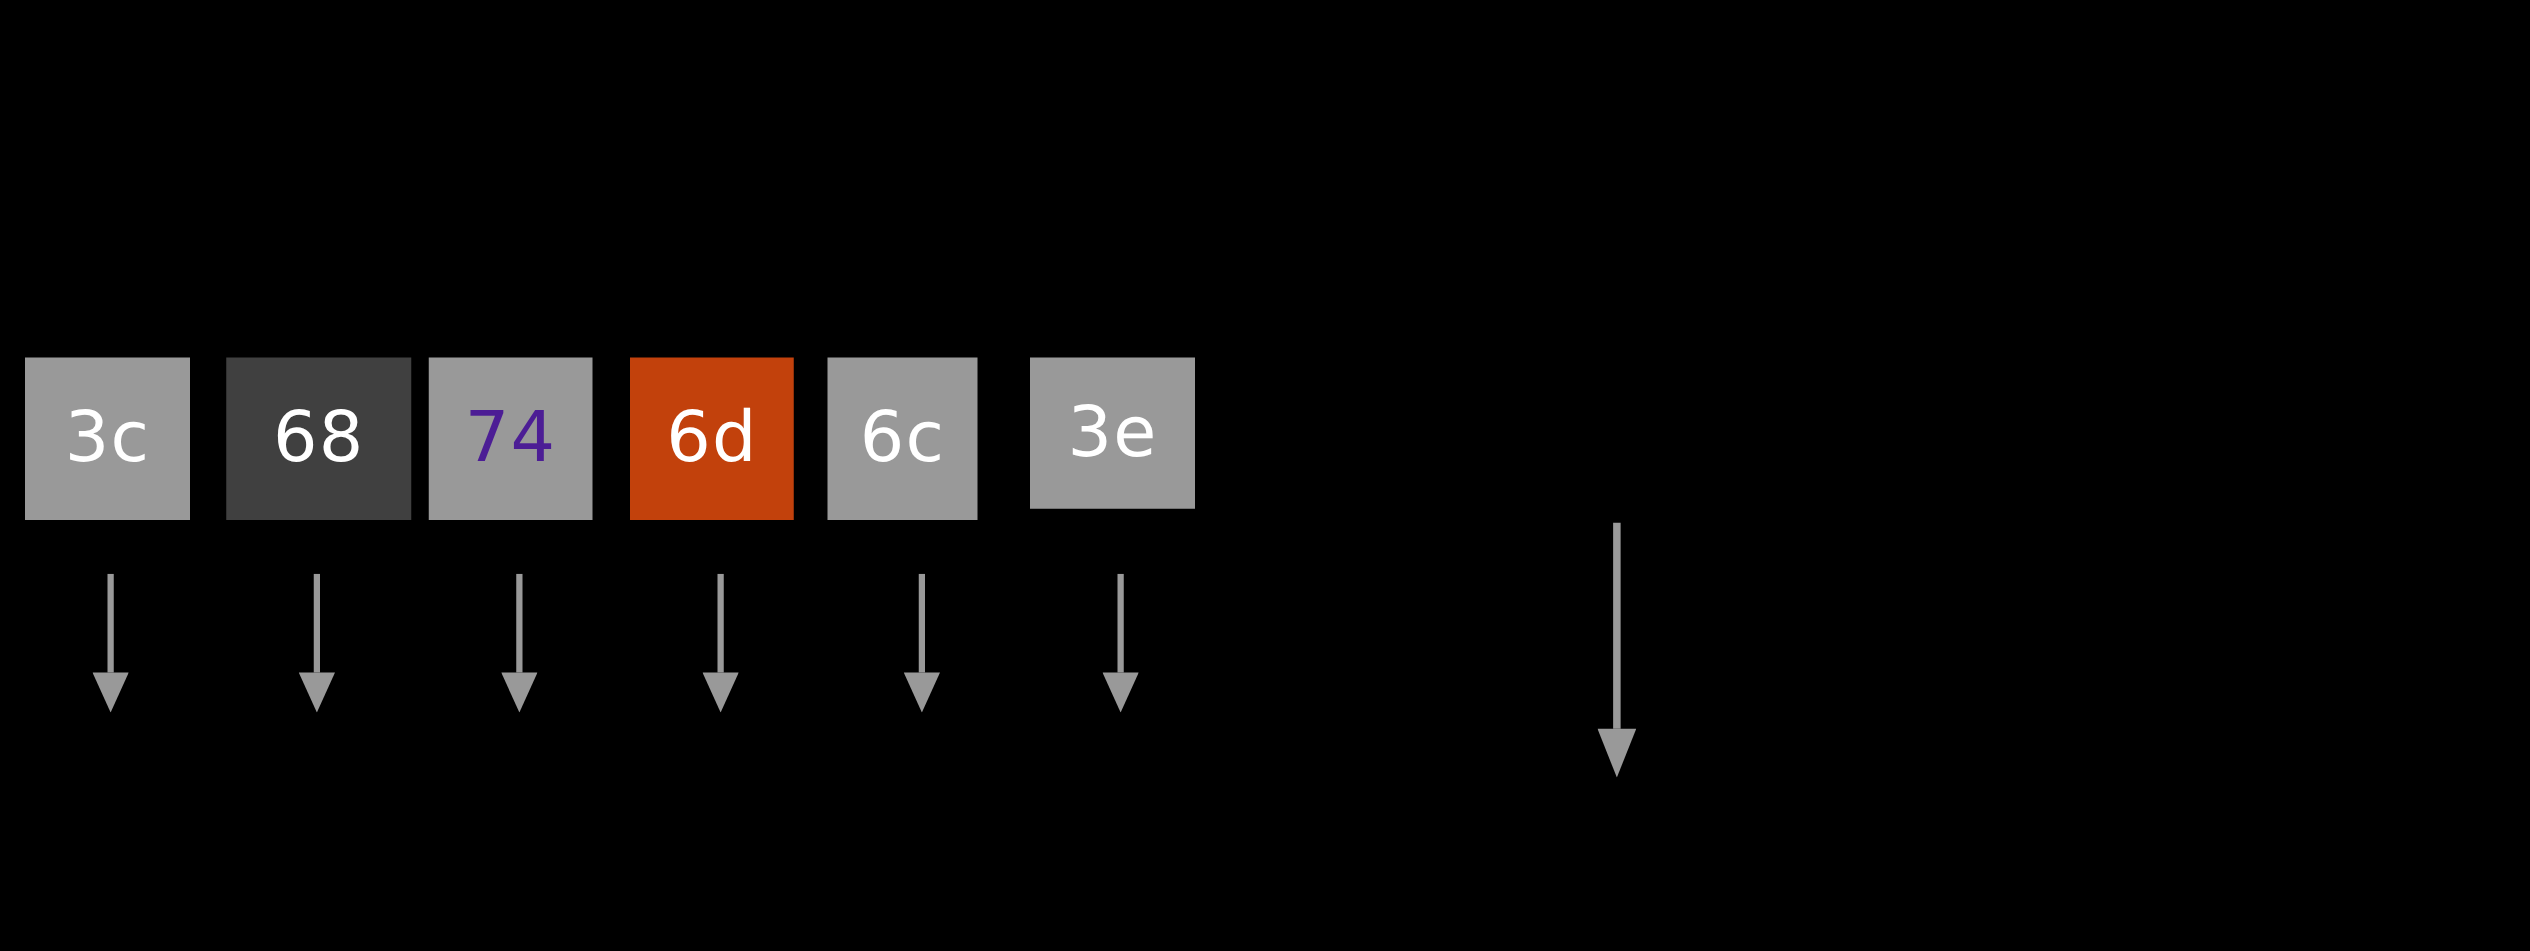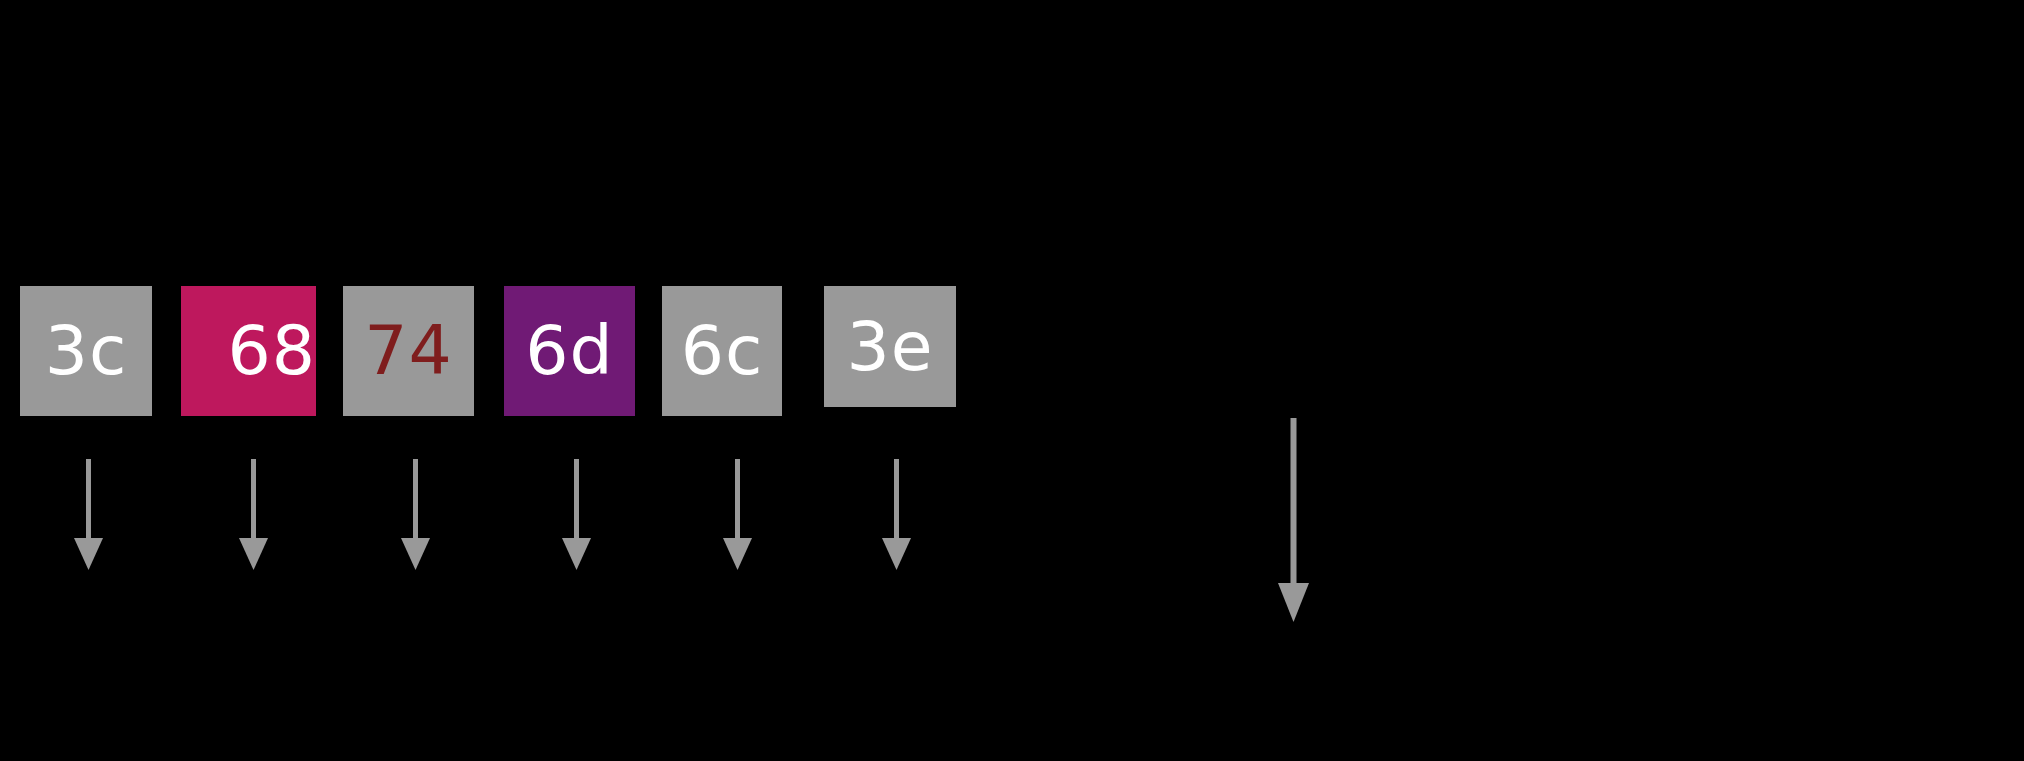--- a/index.html
+++ b/index.html
@@ -19,21 +19,21 @@
     position: absolute;
     background: #999999;
     display: flex;
     align-items: center;
     justify-content: center;
     box-sizing: border-box;
   }
   .byte-label {
     color: #ffffff;
     font-family: "DejaVu Sans", "Liberation Sans", sans-serif;
-    font-size: 68px;
+    font-size: 56px;
     line-height: 1;
     letter-spacing: 1px;
     font-weight: 400;
     white-space: nowrap;
     user-select: none;
   }
   .arrow {
     position: absolute;
     overflow: visible;
   }
@@ -43,27 +43,27 @@
 </style>
 </head>
 <body>
 
 <div id="stage">
 
   <div id="byte-row">
       <div class="byte-cell" style="left: 20px; top: 286px; width: 132px; height: 130px; background: rgb(153, 153, 153);">
         <span class="byte-label" style="color: rgb(255, 255, 255);">3c</span>
       </div>
-      <div class="byte-cell" style="left: 181px; top: 286px; width: 135px; height: 130px; background: #be185d; justify-content: flex-end;">
+      <div class="byte-cell" style="left: 181px; top: 286px; width: 148px; height: 130px; background: #404040;">
         <span class="byte-label" style="color: rgb(255, 255, 255);">68</span>
       </div>
       <div class="byte-cell" style="left: 343px; top: 286px; width: 131px; height: 130px; background: rgb(153, 153, 153);">
-        <span class="byte-label" style="color: #7f1d1d;">74</span>
+        <span class="byte-label" style="color: #4c1d95;">74</span>
       </div>
-      <div class="byte-cell" style="left: 504px; top: 286px; width: 131px; height: 130px; background: #701a75;">
+      <div class="byte-cell" style="left: 504px; top: 286px; width: 131px; height: 130px; background: #c2410c;">
         <span class="byte-label" style="color: rgb(255, 255, 255);">6d</span>
       </div>
       <div class="byte-cell" style="left: 662px; top: 286px; width: 120px; height: 130px; background: rgb(153, 153, 153);">
         <span class="byte-label" style="color: rgb(255, 255, 255);">6c</span>
       </div>
       <div class="byte-cell" style="left: 824px; top: 286px; width: 132px; height: 121px; background: rgb(153, 153, 153);">
         <span class="byte-label" style="color: rgb(255, 255, 255);">3e</span>
       </div>
     </div>
   <div id="small-arrow-layer">

